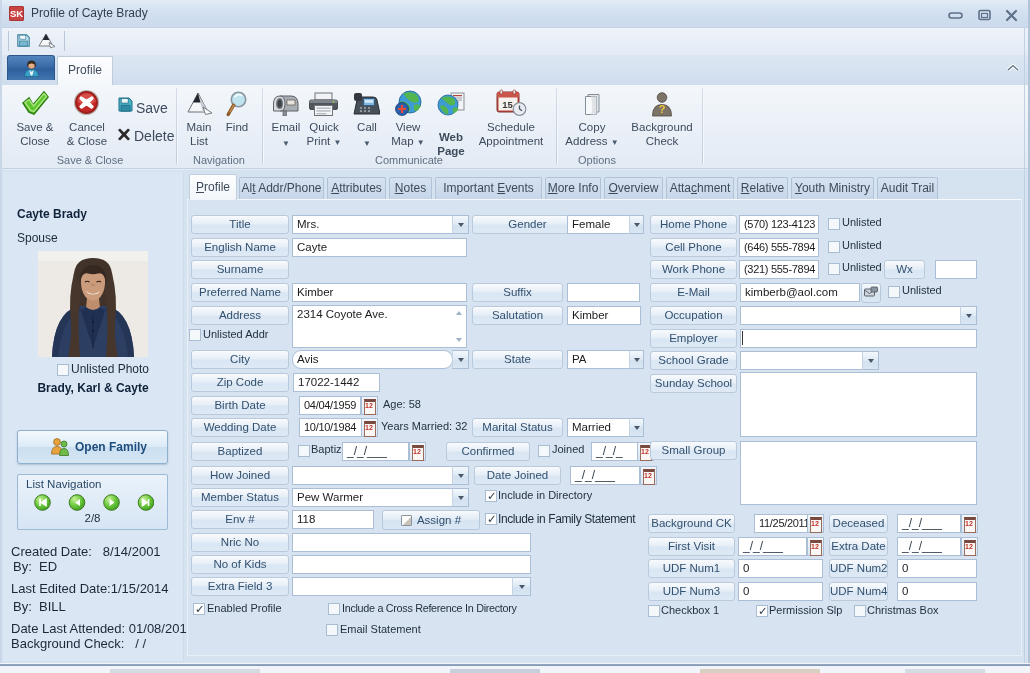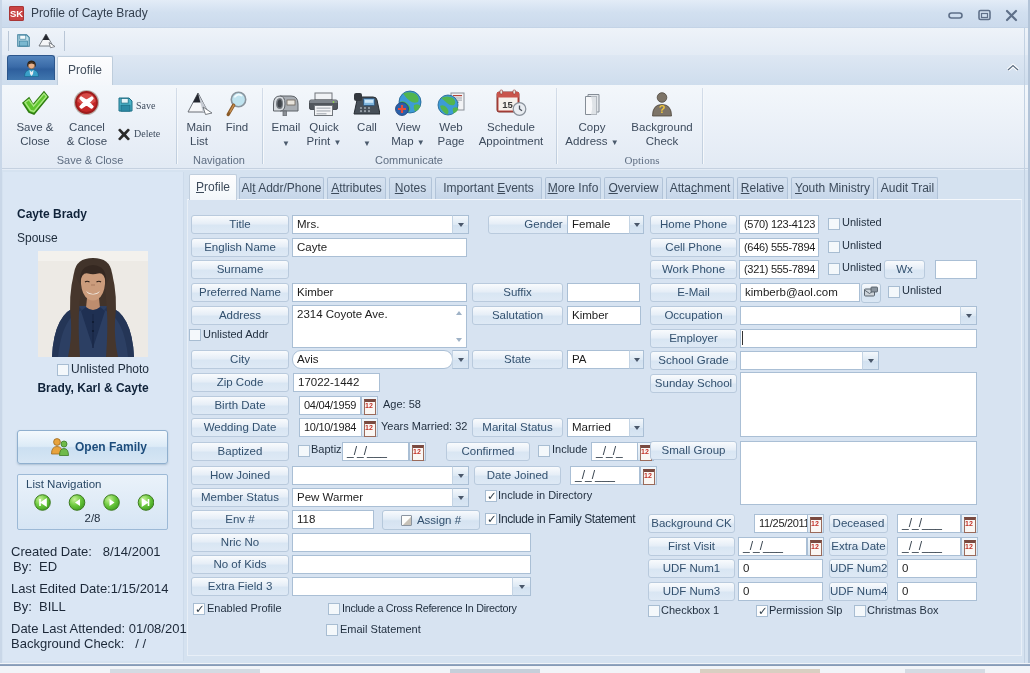--- a/index.html
+++ b/index.html
@@ -37,21 +37,21 @@
   font-size:12px; color:#414d5c; text-align:center; line-height:27px; }
 #chev { left:1003px; top:60px; width:20px; height:16px; }
 
 
 #ribbon { left:2px; top:85px; width:1026px; height:84px;
   background:linear-gradient(#f3f7fb, #e9eff7 60%, #e2eaf4);
   border-bottom:1px solid #c5d1e0; }
 .rsep { top:88px; width:1px; height:76px; background:linear-gradient(#d4dde9,#bfcddd); box-shadow:1px 0 0 #f5f8fb; }
 .rlabel { top:154px; height:13px; font-size:11px; color:#5f6e82; text-align:center; }
 .rtext { font-size:11.5px; color:#3d4b5d; text-align:center; line-height:13.5px; }
-.rsmalltext { font-size:10px; color:#3d4b5d;font-family:Liberation Serif, serif; }
+.rsmalltext { font-size:14px; color:#3d4b5d; }
 .darrow { font-size:8px; color:#4a5a6c; text-align:center; }
 .sm { font-size:8px; color:#4a5a6c; }
 
 
 #client { left:2px; top:170px; width:1026px; height:495px; background:#d5e2f0; }
 #sidebar { left:3px; top:172px; width:181px; height:489px; background:#dae6f4; border-right:1px solid #cddbeb;}
 #pagebody { left:187px; top:199px; width:835px; height:457px; background:#d7e3f1;
   border:1px solid #e8eff7; border-top:1px solid #f5f8fc; }
 
 
@@ -143,21 +143,21 @@
   <div class="abs" id="ribbon"></div>
 
   <div class="abs rsep" style="left:176px;"></div>
   <div class="abs rsep" style="left:262px;"></div>
   <div class="abs rsep" style="left:556px;"></div>
   <div class="abs rsep" style="left:702px;"></div>
 
   <div class="abs rlabel" style="left:4px; width:172px;">Save &amp; Close</div>
   <div class="abs rlabel" style="left:176px; width:86px;">Navigation</div>
   <div class="abs rlabel" style="left:262px; width:294px;">Communicate</div>
-  <div class="abs rlabel" style="left:569px; width:146px;font-family:Liberation Serif, serif;">Options</div>
+  <div class="abs rlabel" style="left:524px; width:146px;">Options</div>
 
   <svg class="abs" style="left:20px; top:90px;" width="29" height="26" viewBox="0 0 29 26">
     <path d="M3 13 L9 8 L13 15 L24 2 L28 7 L14 24 L9 22 Z" fill="#5fc52e" stroke="#2f7d12" stroke-width="1.6"></path>
     <path d="M5 12.5 L9 9.5 L13.5 16 L24 3.5 L26.5 6.5 L14 21.5 L10.5 20.5 Z" fill="none" stroke="#a8e87f" stroke-width="1.4"></path>
   </svg>
   <div class="abs rtext" style="left:4px; top:121px; width:62px;">Save &amp;<br>Close</div>
   <svg class="abs" style="left:73px; top:89px;" width="27" height="27" viewBox="0 0 27 27">
     <circle cx="13.5" cy="13.5" r="12.6" fill="#b9b3ad"></circle>
     <circle cx="13.5" cy="13.5" r="11.4" fill="#9e1d1d"></circle>
     <circle cx="13.5" cy="13.5" r="9.6" fill="#c42727"></circle>
@@ -239,21 +239,21 @@
     <rect x="14" y="2" width="13" height="17" fill="#f2f3f5" stroke="#8a9098" stroke-width="1"></rect>
     <rect x="16" y="4" width="9" height="1.2" fill="#b0483e"></rect>
     <rect x="16" y="6.5" width="9" height="1" fill="#9aa0a8"></rect>
     <rect x="16" y="8.6" width="9" height="1" fill="#9aa0a8"></rect>
     <rect x="16" y="10.7" width="6" height="1" fill="#9aa0a8"></rect>
     <circle cx="11" cy="14" r="10" fill="#3d9bd6" stroke="#1c5f8e" stroke-width="0.8"></circle>
     <path d="M4 7 Q10 4 16 7 Q20 11 17 14 Q13 15 10 12 Q7 9 4 7 Z" fill="#52b54f"></path>
     <path d="M3 15 Q7 13 10 17 Q13 21 10 23.5 Q5 21 3 15 Z" fill="#52b54f"></path>
     <path d="M16 17 Q20 15 21.5 18 Q20 21 16.5 22.5 Q15 19 16 17 Z" fill="#52b54f"></path>
   </svg>
-  <div class="abs rtext" style="left:422px; top:121px; width:58px;">Web<br>Page</div>
+  <div class="abs rtext" style="left:422px; top:131px; width:58px;font-weight:bold;">Web<br>Page</div>
   <svg class="abs" style="left:494px; top:89px;" width="33" height="28" viewBox="0 0 33 28">
     <rect x="3" y="3" width="22" height="20" rx="2" fill="#bc4940" stroke="#84302a" stroke-width="1"></rect>
     <rect x="4.5" y="8" width="19" height="13.5" fill="#f5f1ec"></rect>
     <rect x="3" y="3" width="22" height="5.5" fill="#c9554c"></rect>
     <rect x="6" y="1" width="2.6" height="4" rx="1" fill="#e8e4de" stroke="#8e2a24" stroke-width="0.6"></rect>
     <rect x="19" y="1" width="2.6" height="4" rx="1" fill="#e8e4de" stroke="#8e2a24" stroke-width="0.6"></rect>
     <text x="13.5" y="18.5" font-size="9.5" font-weight="bold" fill="#3a3a3a" text-anchor="middle" font-family="Liberation Sans">15</text>
     <circle cx="25.5" cy="20" r="6.3" fill="#e9edf2" stroke="#88909a" stroke-width="1.2"></circle>
     <path d="M25.5 16.5 V20 L28 21.8" stroke="#4a525c" stroke-width="1.3" fill="none"></path>
   </svg>
@@ -405,36 +405,36 @@
   <div class="abs lbl" style="left:191px; top:577px; width:98px;">Extra Field 3</div>
   <div class="abs inp" style="left:292px; top:577px; width:221px;"></div>
   <div class="abs arr" style="left:512px; top:577px; width:19px;"></div>
   <div class="abs cb on" style="left:193px; top:603px;"></div>
   <div class="abs cbl" style="left:207px; top:602px;">Enabled Profile</div>
   <div class="abs cb" style="left:328px; top:603px;"></div>
   <div class="abs cbl" style="left:342px; top:602px; font-size:10.8px; letter-spacing:-0.3px;">Include a Cross Reference In Directory</div>
   <div class="abs cb" style="left:326px; top:624px;"></div>
   <div class="abs cbl" style="left:340px; top:623px;">Email Statement</div>
 
-  <div class="abs lbl" style="left:472px; top:215px; width:111px;margin-left:16px;">Gender</div>
+  <div class="abs lbl" style="left:472px; top:215px; width:111px;">Gender</div>
   <div class="abs inp" style="left:567px; top:215px; width:63px;">Female</div>
   <div class="abs arr" style="left:629px; top:215px; width:15px;"></div>
   <div class="abs lbl" style="left:472px; top:283px; width:91px;">Suffix</div>
   <div class="abs inp" style="left:567px; top:283px; width:73px;"></div>
   <div class="abs lbl" style="left:472px; top:306px; width:91px;">Salutation</div>
   <div class="abs inp" style="left:567px; top:306px; width:74px;">Kimber</div>
   <div class="abs lbl" style="left:472px; top:350px; width:91px;">State</div>
   <div class="abs inp" style="left:567px; top:350px; width:63px;">PA</div>
   <div class="abs arr" style="left:629px; top:350px; width:15px;"></div>
   <div class="abs lbl" style="left:472px; top:418px; width:91px;">Marital Status</div>
   <div class="abs inp" style="left:567px; top:418px; width:63px;">Married</div>
   <div class="abs arr" style="left:629px; top:418px; width:15px;"></div>
   <div class="abs lbl" style="left:446px; top:442px; width:84px;">Confirmed</div>
   <div class="abs cb" style="left:538px; top:445px;"></div>
-  <div class="abs cbl" style="left:552px; top:443px;">Include</div>
+  <div class="abs cbl" style="left:552px; top:443px;">Joined</div>
   <div class="abs inp dateph" style="left:591px; top:442px; width:47px;">_/_/_</div>
   <div class="abs cal" style="left:637px; top:442px;"></div>
   <div class="abs lbl" style="left:474px; top:466px; width:87px;">Date Joined</div>
   <div class="abs inp dateph" style="left:570px; top:466px; width:70px;">_/_/___</div>
   <div class="abs cal" style="left:640px; top:466px;"></div>
   <div class="abs cb on" style="left:485px; top:490px;"></div>
   <div class="abs cbl" style="left:498px; top:489px;">Include in Directory</div>
   <div class="abs cb on" style="left:485px; top:513px;"></div>
   <div class="abs cbl" style="left:498px; top:512px; font-size:12px; letter-spacing:-0.4px;">Include in Family Statement</div>
 

